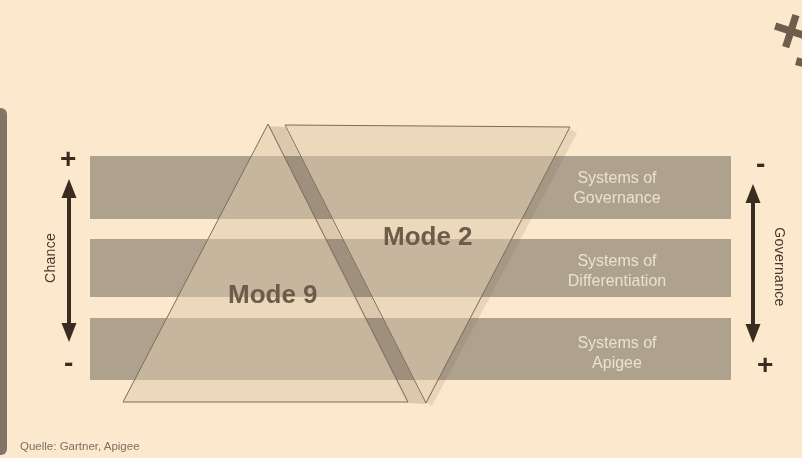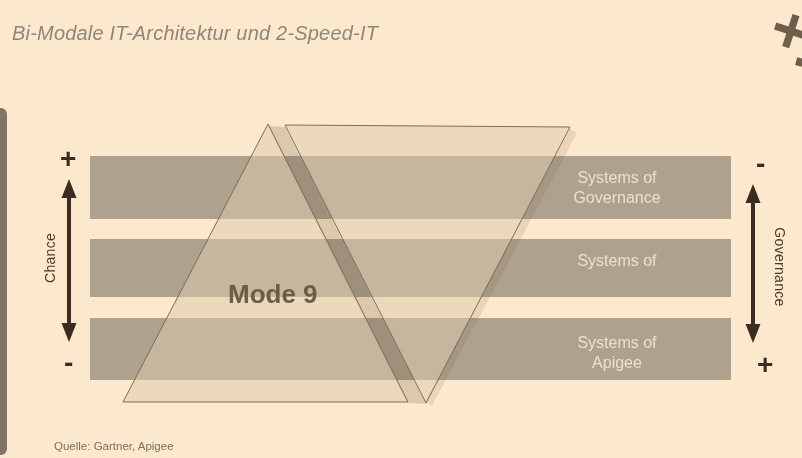--- a/index.html
+++ b/index.html
@@ -5,21 +5,21 @@
   html,body{margin:0;padding:0;background:#fce8cc;}
   .canvas{
     position:relative;width:802px;height:458px;overflow:hidden;
     background:#fce8cc;font-family:"Liberation Sans",sans-serif;
   }
   .abs{position:absolute;}
   .slide-title{
     left:12px;top:22px;font-size:20px;font-style:italic;
     color:#8e8779;letter-spacing:.2px;white-space:nowrap;
   }
-  .source-note{left:20px;top:440px;font-size:11.5px;color:#7b7164;margin-left:34px;}
+  .source-note{left:20px;top:440px;font-size:11.5px;color:#7b7164;}
   .edge-bar{
     left:0;top:108px;width:7px;height:347px;background:#837566;
     border-radius:0 6px 6px 0;
   }
   .logo-plus{
     left:772px;top:-8px;font-size:66px;font-weight:bold;color:#6e5e4c;
     transform:rotate(18deg);line-height:76px;
   }
   .logo-fragment{
     left:796px;top:58px;width:7px;height:8px;background:#6e5e4c;
@@ -36,21 +36,20 @@
     right:75px;width:220px;text-align:center;font-size:16px;line-height:20px;
     color:#ebe1cd;
   }
   .mode-label{font-size:26px;font-weight:bold;color:#6b5d4a;white-space:nowrap;}
 </style>
 </head>
 <body>
 
 <div class="canvas">
 
-  <div class="abs slide-title">Bi-Modale IT-Architektur und 2-Speed-IT</div>
 
   <div class="abs edge-bar"></div>
 
   <div class="abs logo-plus">+</div>
   <div class="abs logo-fragment"></div>
 
   <svg class="abs diagram-svg" width="802" height="458" viewBox="0 0 802 458">
 
     <rect x="90" y="156" width="641" height="63" fill="#aea28f"></rect>
     <rect x="90" y="239" width="641" height="58" fill="#aea28f"></rect>
@@ -83,22 +82,24 @@
   <div class="abs sign" style="left:756px;top:149px;">-</div>
   <div class="abs sign" style="left:757px;top:350px;">+</div>
   <div class="abs axis-label axis-label-right">Governance</div>
 
   <div class="abs band-label" style="top:168px;">
     <div>Systems of</div>
     <div>Governance</div>
   </div>
   <div class="abs band-label" style="top:251px;">
     <div>Systems of</div>
+    <div>Differentiation</div>
   </div>
   <div class="abs band-label" style="top:333px;">
     <div>Systems of</div>
     <div>Apigee</div>
   </div>
 
   <div class="abs mode-label" style="left:228px;top:279px;">Mode 9</div>
+  <div class="abs mode-label" style="left:383px;top:221px;">Mode 2</div>
 
   <div class="abs source-note">Quelle: Gartner, Apigee</div>
 </div>
 
 </body></html>

